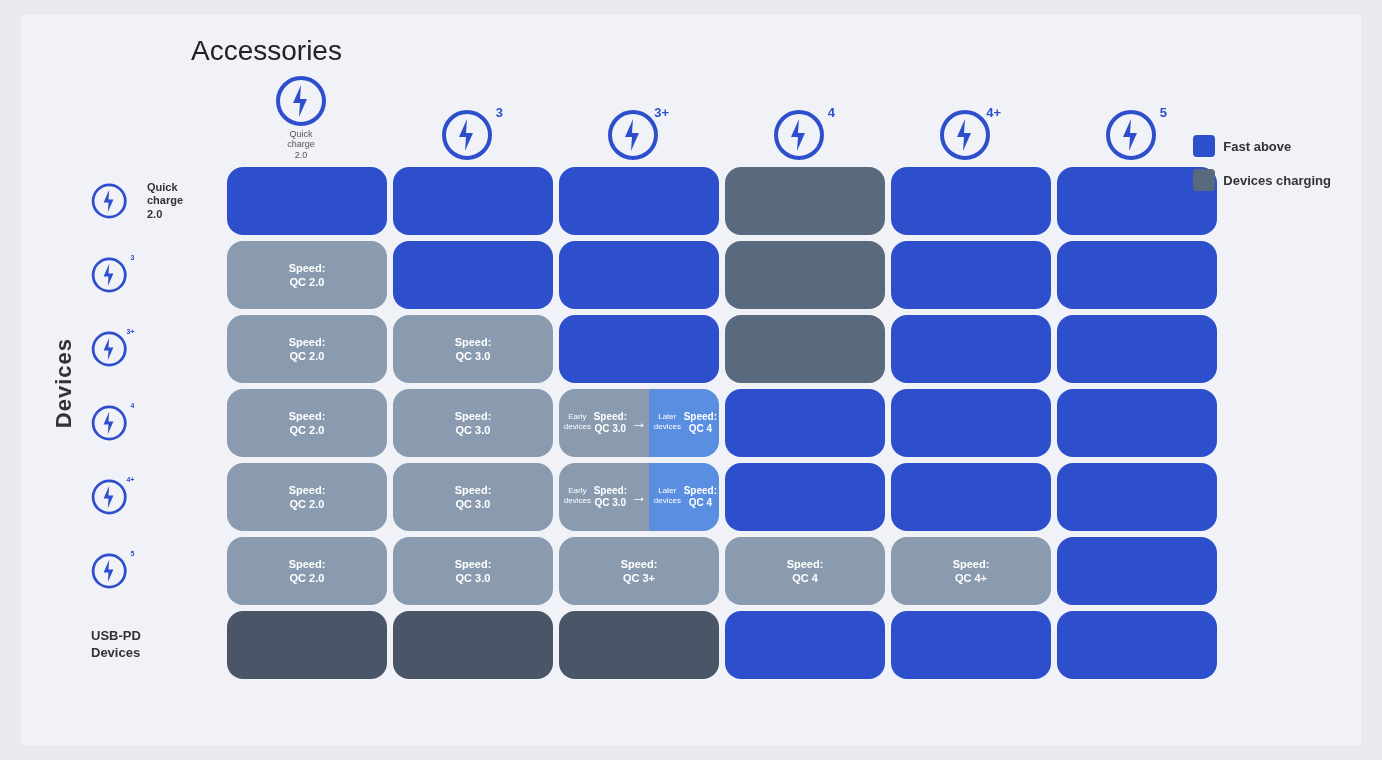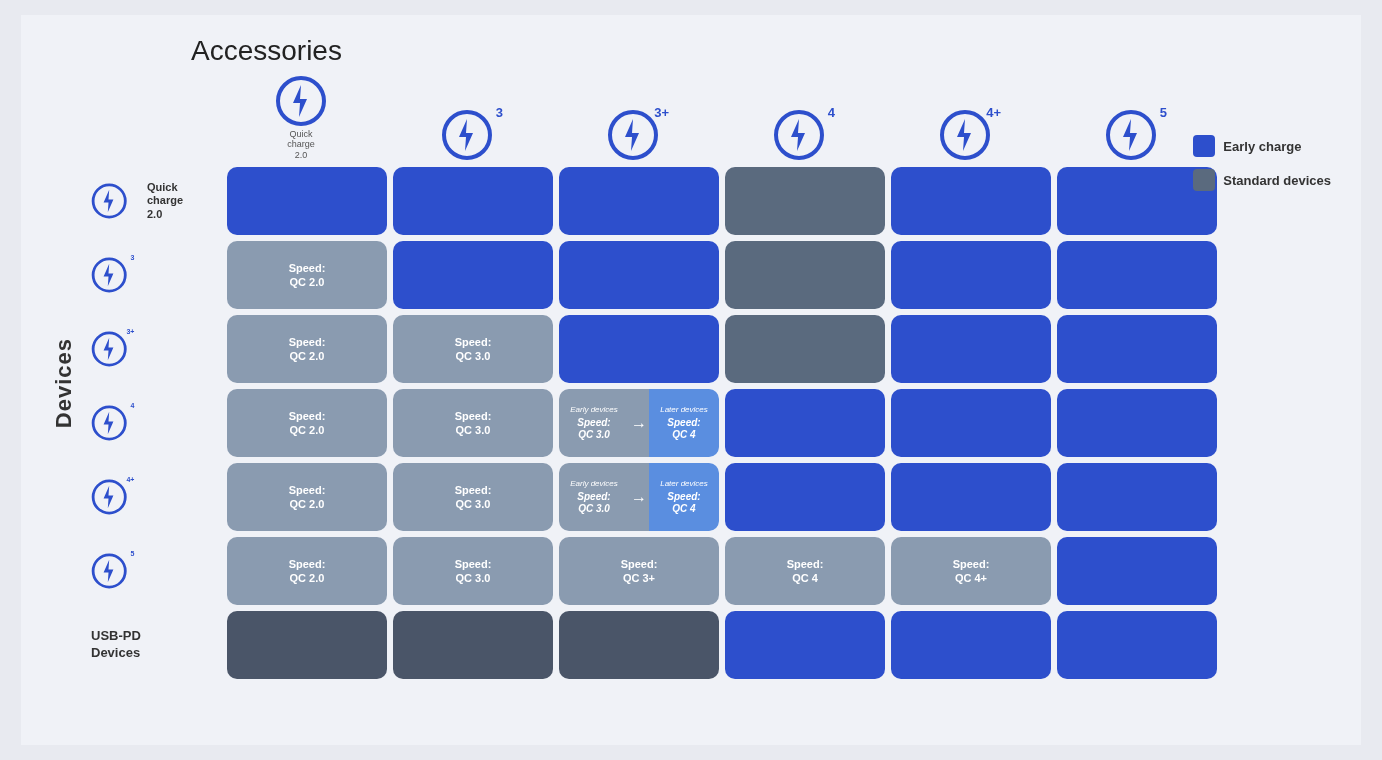--- a/index.html
+++ b/index.html
@@ -77,21 +77,21 @@
     }
     .row-label-text {
       font-size: 11px;
       font-weight: bold;
       color: #333;
       line-height: 1.2;
     }
     .cell {
       width: 160px;
       height: 68px;
-      border-radius: 10px;
+      border-radius: 16px;
       display: flex;
       flex-direction: column;
       align-items: center;
       justify-content: center;
       font-size: 12px;
       font-weight: bold;
       color: white;
       text-align: center;
       line-height: 1.3;
       flex-shrink: 0;
@@ -105,28 +105,28 @@
       padding: 0;
     }
     .cell-split-inner {
       display: flex;
       width: 100%;
       height: 100%;
     }
     .cell-half {
       flex: 1;
       display: flex;
-      flex-direction: column;
+      flex-direction: row;
+      align-items: center;
       justify-content: center;
       font-size: 10px;
       font-weight: bold;
       color: white;
       line-height: 1.2;
       padding: 2px;
-      font-style: italic;
     }
     .cell-half-label {
       font-size: 8px;
       font-weight: normal;
       margin-bottom: 2px;
     }
     
     .qc-icon {
       position: relative;
       display: inline-flex;
@@ -407,21 +407,21 @@
         <div class="cell cell-blue"></div>
       </div>
 
 
     </div>
   </div>
 
   <div class="legend">
     <div class="legend-item">
       <div class="legend-box" style="background:#2d4fcc;"></div>
-      <span>Early charge</span>
+      <span>Fast above</span>
     </div>
     <div class="legend-item">
       <div class="legend-box" style="background:#5a6a7e;"></div>
-      <span>Standard devices</span>
+      <span>Devices charging</span>
     </div>
   </div>
 
 </div>
 
 </body></html>

